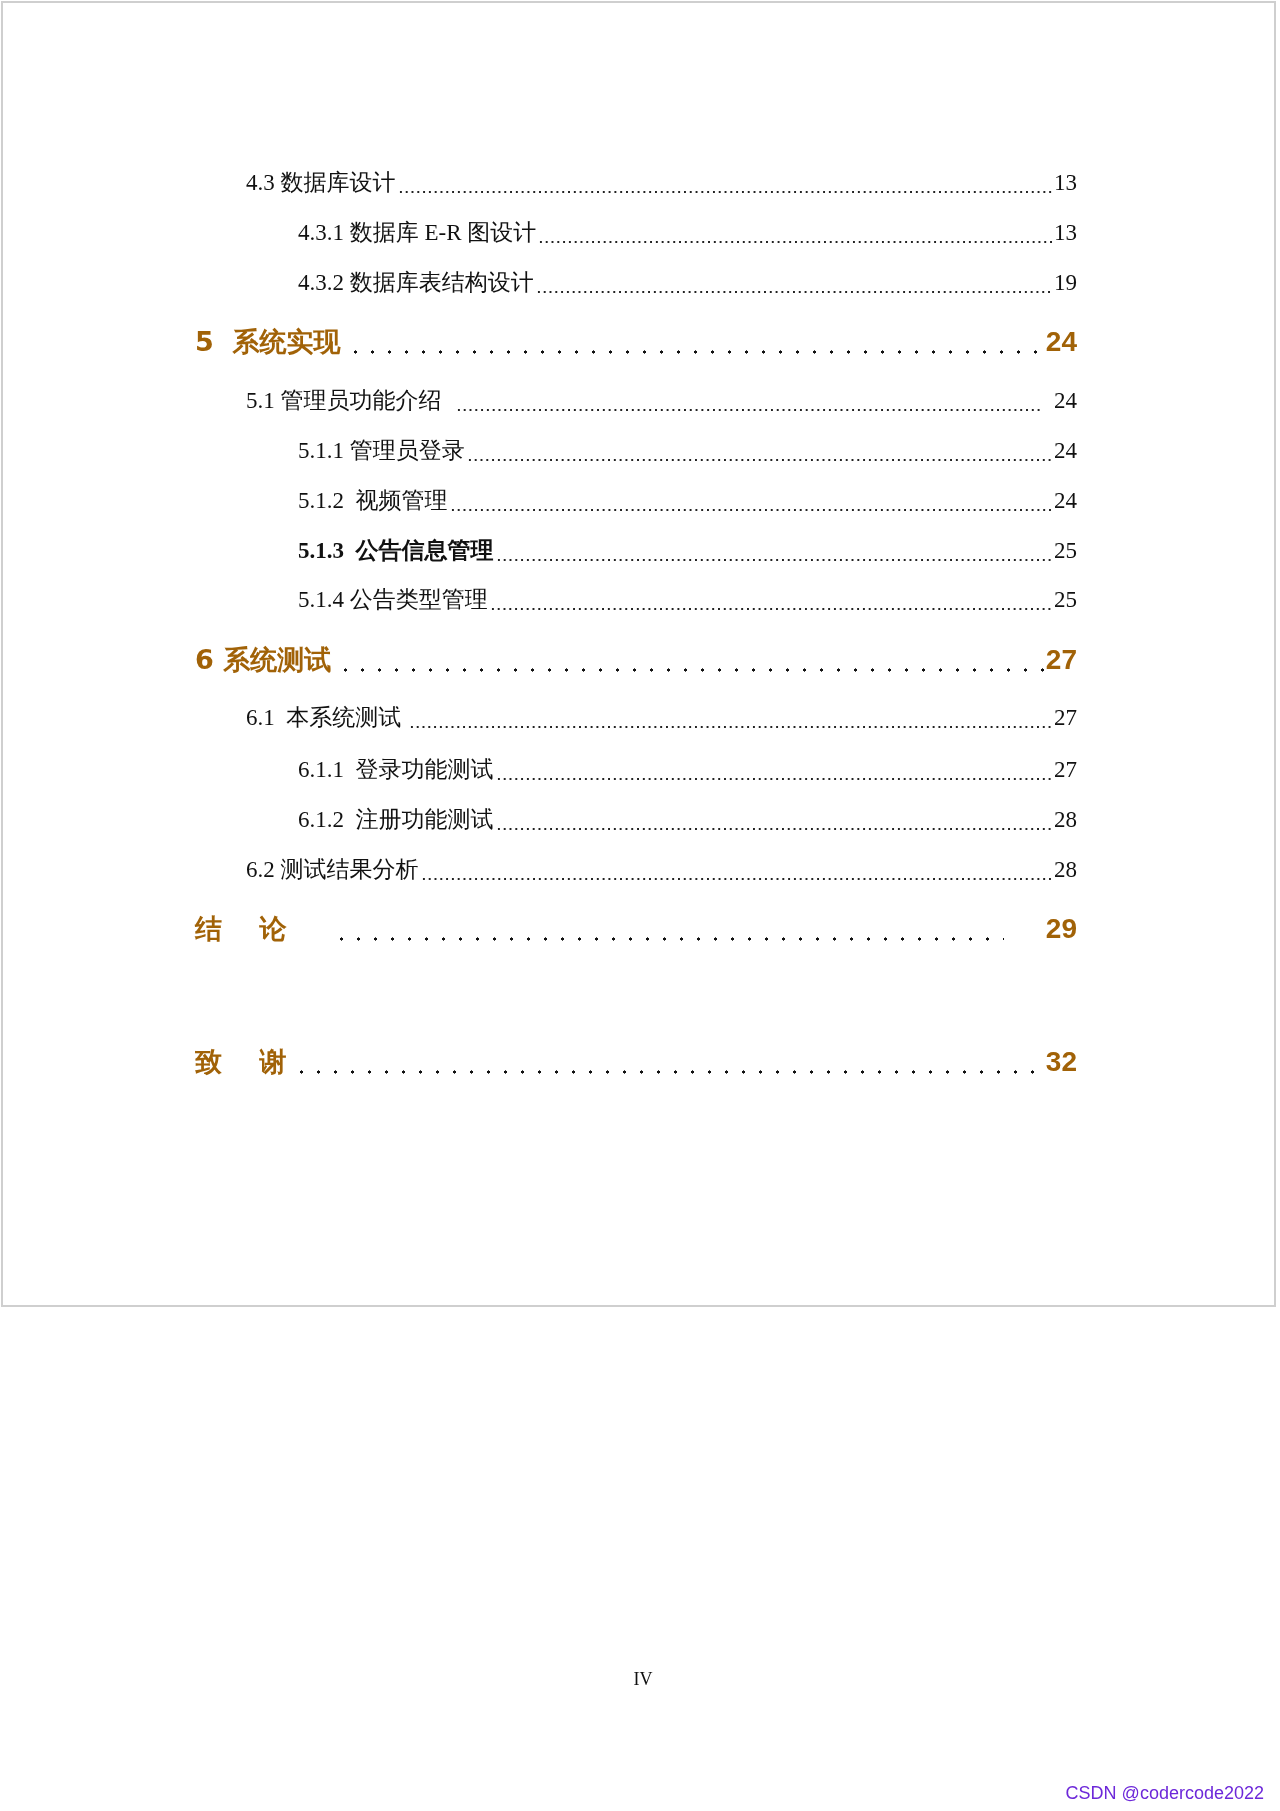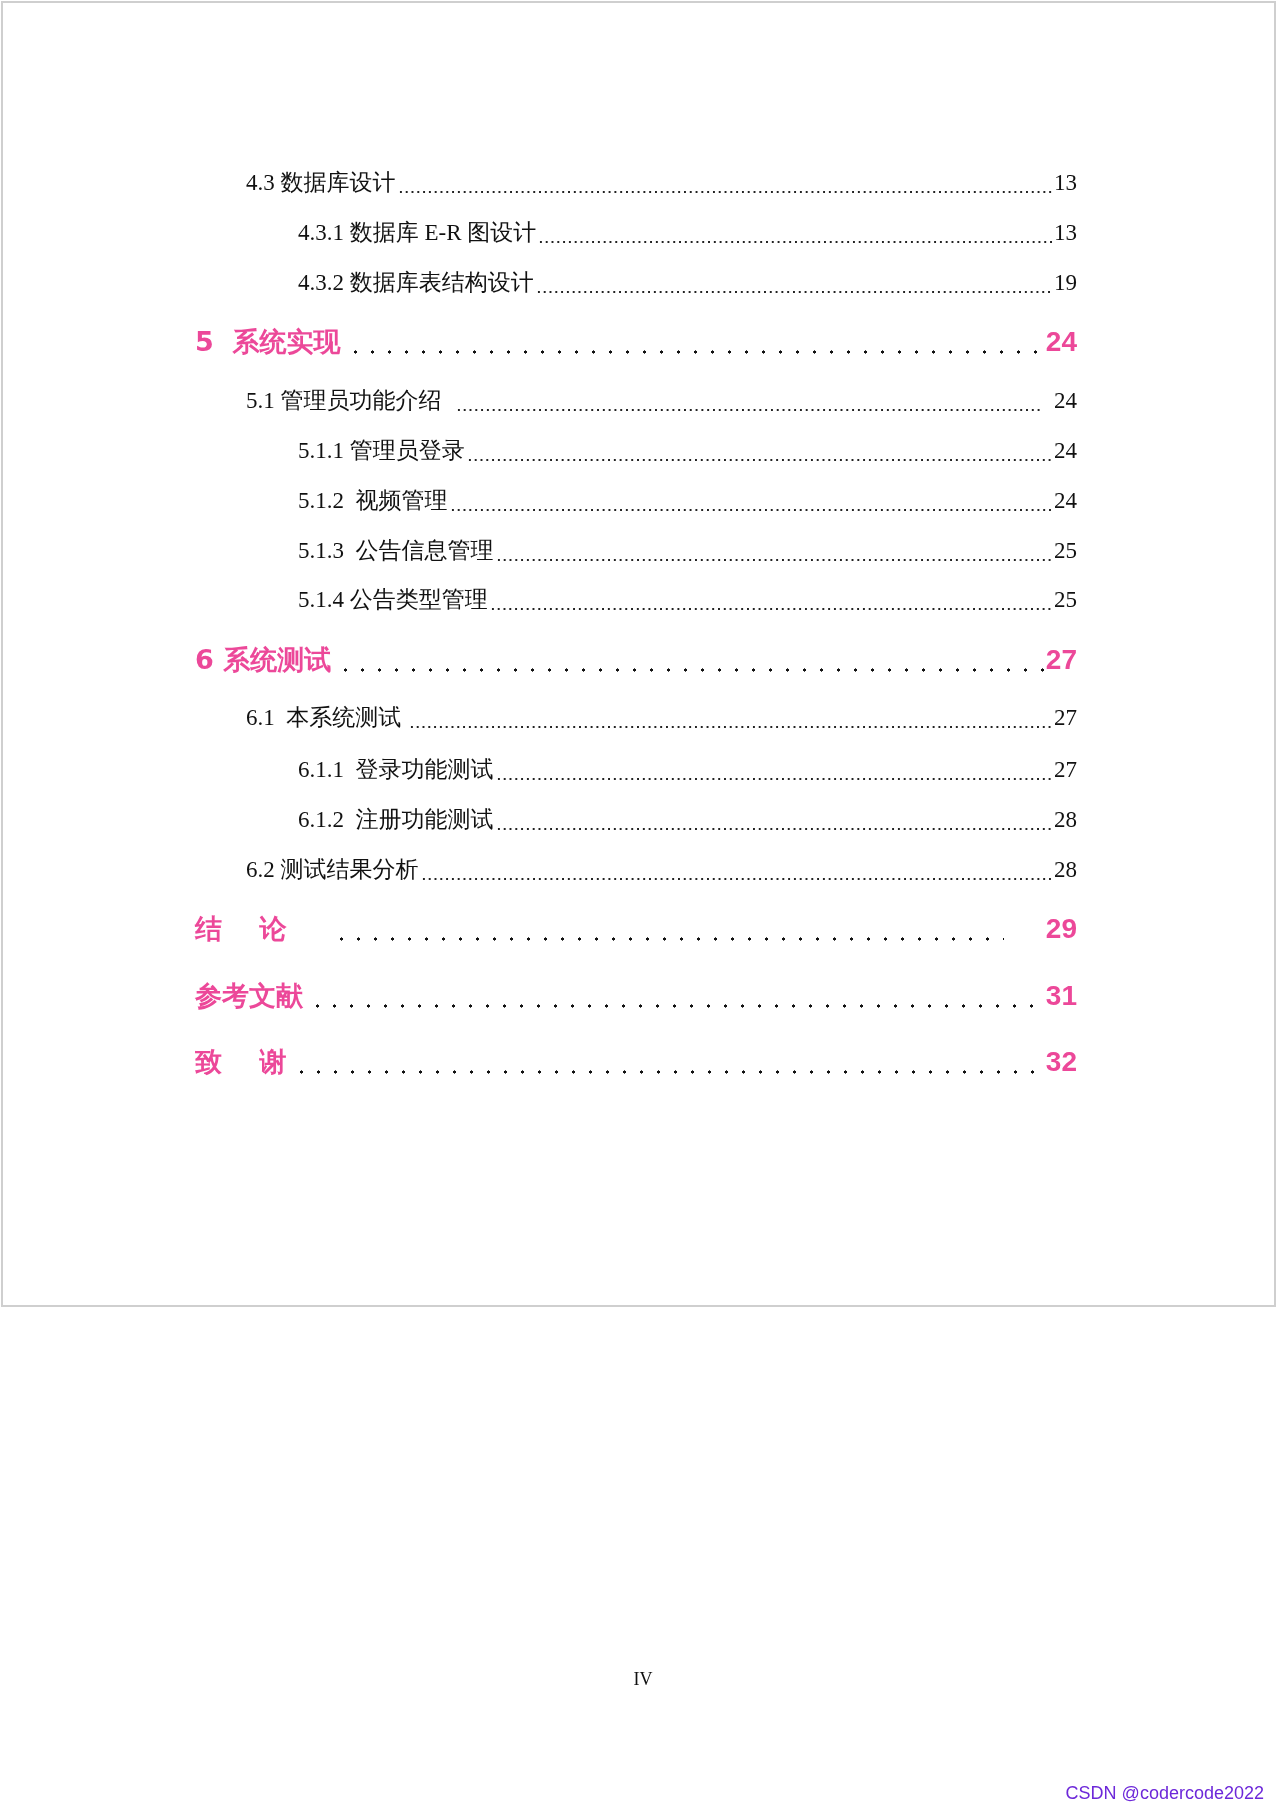--- a/index.html
+++ b/index.html
@@ -24,21 +24,21 @@
     height: 30px;
     background-image: radial-gradient(circle, #222 0.9px, transparent 1.2px);
     background-size: 5.8px 4px; background-repeat: repeat-x; background-position: 0 22px;
   }
   .lvl2 { left: 243px; }
   .lvl3 { left: 295px; }
 
   .lvl1 {
     left: 192px;
     font-family: "DejaVu Sans", "Liberation Sans", sans-serif;
-    font-weight: bold; font-size: 27px; height: 36px; line-height: 36px; color: #ec4899;
+    font-weight: bold; font-size: 27px; height: 36px; line-height: 36px; color: #a16207;
   }
   .lvl1 .leader {
     height: 36px;
     background-image: radial-gradient(circle, #111 1.4px, transparent 1.8px);
     background-size: 17px 4px; background-repeat: repeat-x; background-position: 4px 26px;
   }
   .lvl1 .page-num { font-family: "Liberation Sans", sans-serif; font-weight: bold; font-size: 28px; }
 
   .footer-page {
     position: absolute; left: 0; width: 1280px; top: 1666px; text-align: center;
@@ -90,21 +90,21 @@
     <span class="page-num">24</span>
   </div>
 
   <div class="toc-row lvl3" style="top:483px;">
     <span class="title" style="white-space:pre;">5.1.2  视频管理</span>
     <span class="leader"></span>
     <span class="page-num">24</span>
   </div>
 
   <div class="toc-row lvl3" style="top:533px;">
-    <span class="title" style="white-space:pre;">5.1.3  公告信息管理</span>
+    <span class="title" style="white-space:pre;font-weight:bold;">5.1.3  公告信息管理</span>
     <span class="leader"></span>
     <span class="page-num">25</span>
   </div>
 
   <div class="toc-row lvl3" style="top:582px;justify-content:center;">
     <span class="title">5.1.4 公告类型管理</span>
     <span class="leader"></span>
     <span class="page-num">25</span>
   </div>
 
@@ -137,25 +137,20 @@
     <span class="leader"></span>
     <span class="page-num">28</span>
   </div>
 
   <div class="toc-row lvl1" style="top:908px;gap:40px;">
     <span class="title" style="white-space:pre;">结    论</span>
     <span class="leader"></span>
     <span class="page-num">29</span>
   </div>
 
-  <div class="toc-row lvl1" style="top:975px;">
-    <span class="title">参考文献</span>
-    <span class="leader"></span>
-    <span class="page-num">31</span>
-  </div>
 
   <div class="toc-row lvl1" style="top:1041px;">
     <span class="title" style="white-space:pre;">致    谢</span>
     <span class="leader"></span>
     <span class="page-num">32</span>
   </div>
 
   <div class="footer-page">IV</div>
 </div>
 

